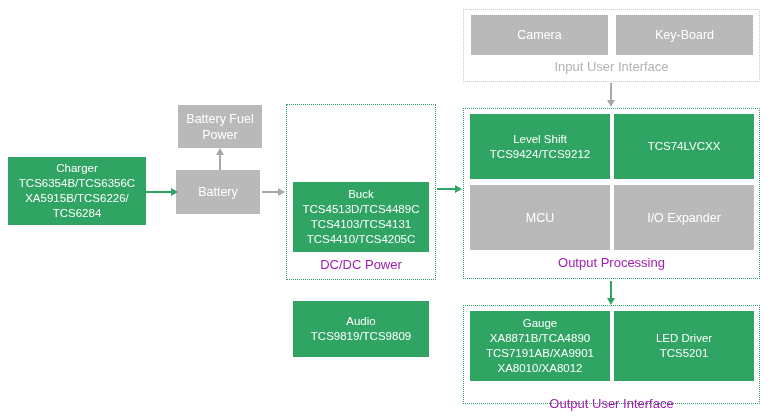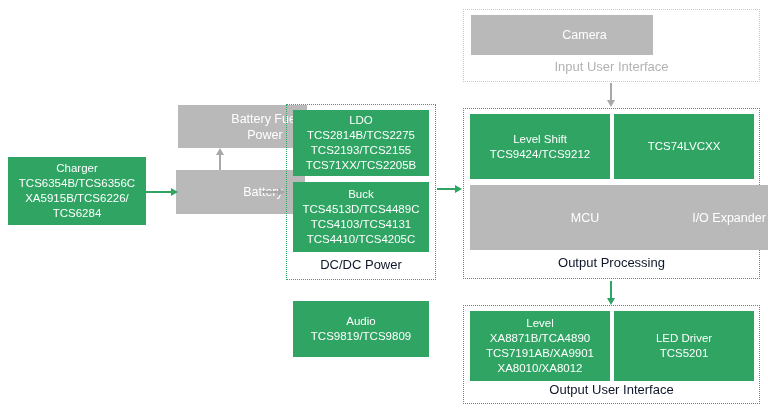--- a/index.html
+++ b/index.html
@@ -2,27 +2,27 @@
 <html><head>
 <meta charset="utf-8">
 <style>
   html,body{margin:0;padding:0;background:#ffffff;}
   body{width:768px;height:416px;font-family:"Liberation Sans", sans-serif;}
   .canvas{position:relative;width:768px;height:416px;background:#ffffff;overflow:hidden;}
 
   .blk{position:absolute;display:flex;flex-direction:column;align-items:center;justify-content:center;
        text-align:center;color:#ffffff;}
   .green{background:#2FA463;}
-  .gray{background:#B9B9B9;padding-left:45px;}
+  .gray{background:#B9B9B9;}
   .ln{font-size:11.5px;line-height:15px;white-space:nowrap;}
   .big .ln{font-size:12.5px;line-height:16px;white-space:normal;}
 
   .section{position:absolute;border:1px dotted #2FA463;box-sizing:border-box;background:transparent;}
   .section.graysec{border-color:#C9C9C9;}
-  .seclabel{position:absolute;text-align:center;font-size:13px;color:#0f172a;}
+  .seclabel{position:absolute;text-align:center;font-size:13px;color:#a21caf;}
   .seclabel.graylabel{color:#B2B2B2;}
 
   .hline{position:absolute;height:2px;}
   .vline{position:absolute;width:2px;}
   .head-r{position:absolute;width:0;height:0;border-top:4px solid transparent;border-bottom:4px solid transparent;}
   .head-u{position:absolute;width:0;height:0;border-left:4px solid transparent;border-right:4px solid transparent;}
   .head-d{position:absolute;width:0;height:0;border-left:4px solid transparent;border-right:4px solid transparent;}
   .c-green{background:#2FA463;}
   .c-gray{background:#A8A8A8;}
 </style>
@@ -39,42 +39,39 @@
   </div>
 
   <div class="blk gray big" style="left:178px;top:105px;width:84px;height:43px">
     <div class="ln">Battery Fuel Power</div>
   </div>
   <div class="blk gray big" style="left:176px;top:170px;width:84px;height:44px">
     <div class="ln">Battery</div>
   </div>
 
   <div class="section" style="left:286px;top:104px;width:150px;height:176px"></div>
-  <div class="blk green" style="left:293px;top:110px;width:136px;height:66px">
-    <div class="ln">LDO</div>
-    <div class="ln">TCS2814B/TCS2275</div>
-    <div class="ln">TCS2193/TCS2155</div>
-    <div class="ln">TCS71XX/TCS2205B</div>
-  </div>
   <div class="blk green" style="left:293px;top:182px;width:136px;height:70px">
     <div class="ln">Buck</div>
     <div class="ln">TCS4513D/TCS4489C</div>
     <div class="ln">TCS4103/TCS4131</div>
     <div class="ln">TCS4410/TCS4205C</div>
   </div>
   <div class="seclabel" style="left:286px;top:257px;width:150px">DC/DC Power</div>
 
   <div class="blk green" style="left:293px;top:301px;width:136px;height:56px">
     <div class="ln">Audio</div>
     <div class="ln">TCS9819/TCS9809</div>
   </div>
 
   <div class="section graysec" style="left:463px;top:9px;width:297px;height:73px"></div>
   <div class="blk gray big" style="left:471px;top:15px;width:137px;height:40px">
     <div class="ln">Camera</div>
+  </div>
+  <div class="blk gray big" style="left:616px;top:15px;width:137px;height:40px">
+    <div class="ln">Key-Board</div>
   </div>
   <div class="seclabel graylabel" style="left:463px;top:59px;width:297px">Input User Interface</div>
 
   <div class="section" style="left:463px;top:108px;width:297px;height:171px"></div>
   <div class="blk green" style="left:470px;top:114px;width:140px;height:65px">
     <div class="ln">Level Shift</div>
     <div class="ln">TCS9424/TCS9212</div>
   </div>
   <div class="blk green" style="left:614px;top:114px;width:140px;height:65px">
     <div class="ln">TCS74LVCXX</div>
@@ -82,30 +79,30 @@
   <div class="blk gray big" style="left:470px;top:185px;width:140px;height:65px">
     <div class="ln">MCU</div>
   </div>
   <div class="blk gray big" style="left:614px;top:185px;width:140px;height:65px">
     <div class="ln">I/O Expander</div>
   </div>
   <div class="seclabel" style="left:463px;top:255px;width:297px">Output Processing</div>
 
   <div class="section" style="left:463px;top:305px;width:297px;height:99px"></div>
   <div class="blk green" style="left:470px;top:311px;width:140px;height:70px">
-    <div class="ln">Level</div>
+    <div class="ln">Gauge</div>
     <div class="ln">XA8871B/TCA4890</div>
     <div class="ln">TCS7191AB/XA9901</div>
     <div class="ln">XA8010/XA8012</div>
   </div>
   <div class="blk green" style="left:614px;top:311px;width:140px;height:70px">
     <div class="ln">LED Driver</div>
     <div class="ln">TCS5201</div>
   </div>
-  <div class="seclabel" style="left:463px;top:382px;width:297px">Output User Interface</div>
+  <div class="seclabel" style="left:463px;top:396px;width:297px">Output User Interface</div>
 
   <div class="hline c-green" style="left:146px;top:191px;width:26px"></div>
   <div class="head-r" style="left:171px;top:188px;border-left:7px solid #2FA463"></div>
 
   <div class="vline c-gray" style="left:219px;top:155px;height:15px"></div>
   <div class="head-u" style="left:216px;top:148px;border-bottom:7px solid #A8A8A8"></div>
 
   <div class="hline c-gray" style="left:262px;top:191px;width:17px"></div>
   <div class="head-r" style="left:278px;top:188px;border-left:7px solid #A8A8A8"></div>
 

